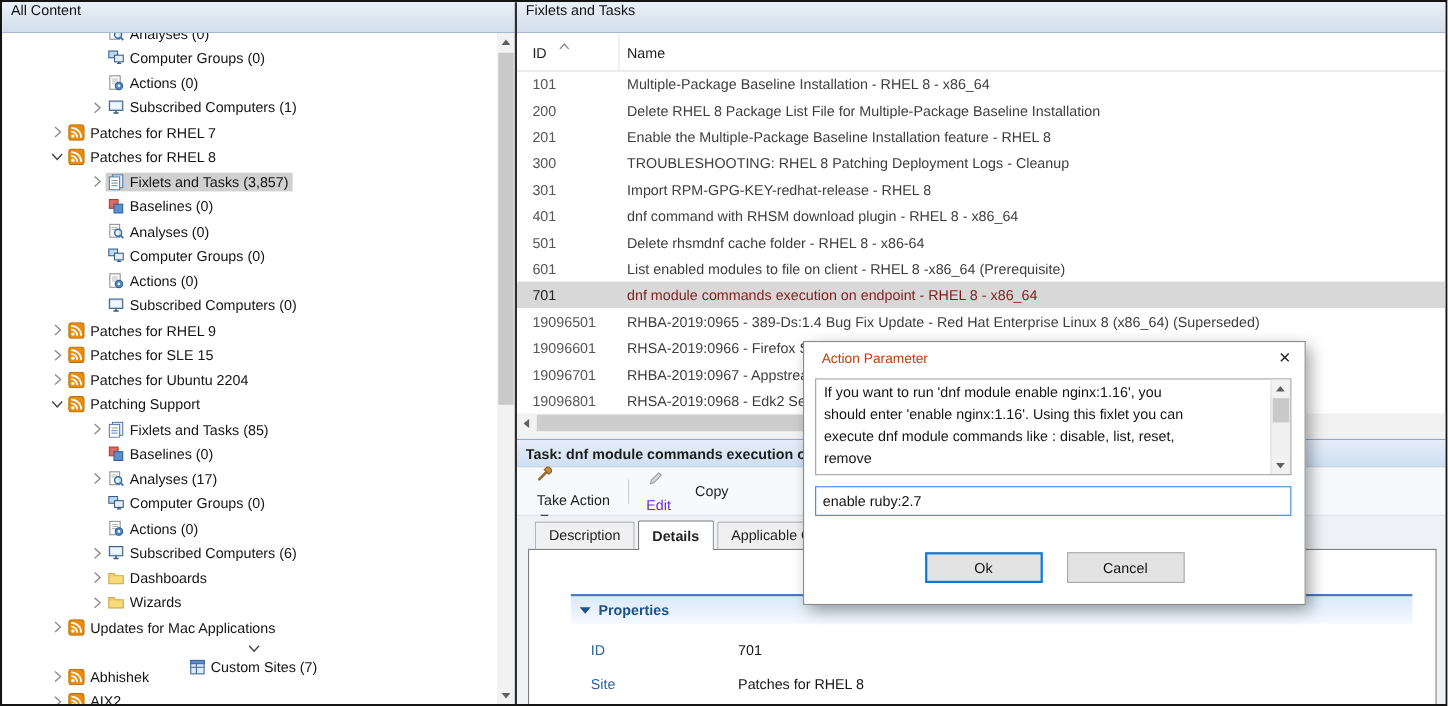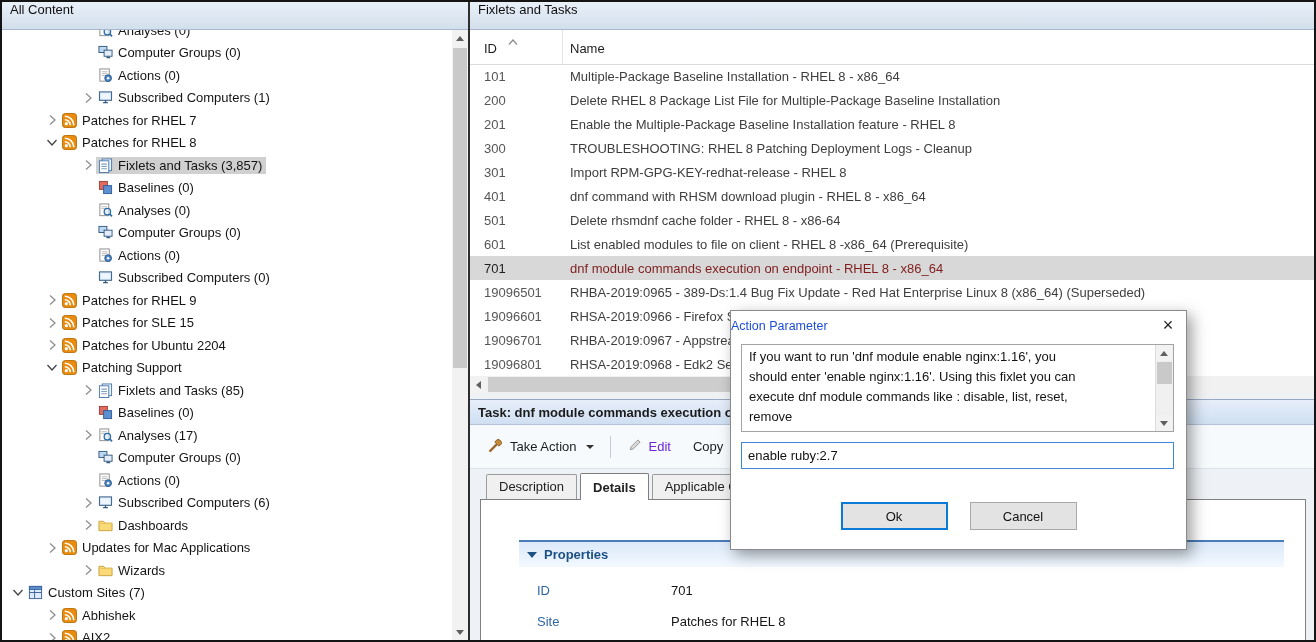--- a/index.html
+++ b/index.html
@@ -13,21 +13,21 @@
   .tri-up{border-left:4px solid transparent;border-right:4px solid transparent;border-bottom:5px solid #5f5f5f;}
   .tri-down{border-left:4px solid transparent;border-right:4px solid transparent;border-top:5px solid #5f5f5f;}
   .tri-left{border-top:4px solid transparent;border-bottom:4px solid transparent;border-right:5px solid #5f5f5f;}
   .sb-btn{position:absolute;width:16px;height:16px;display:flex;align-items:center;justify-content:center;background:#f2f2f2;}
 
   
   .lp{position:absolute;left:0;top:0;width:466px;height:638px;background:#fff;}
   .tree-wrap{position:absolute;top:28px;left:0;right:16px;bottom:0;overflow:hidden;}
   .tree-inner{margin-top:-11px;}
   .tree-row{height:22.5px;display:flex;align-items:center;white-space:nowrap;}
-  .lvl0{padding-left:8px;}.lvl1{padding-left:42px;}.lvl2{padding-left:78px;}
+  .lvl0{padding-left:8px;flex-direction:column;}.lvl1{padding-left:42px;}.lvl2{padding-left:78px;}
   .exp{width:16px;height:16px;flex:none;display:flex;align-items:center;justify-content:center;}
   .tnode{display:flex;align-items:center;gap:5px;padding:1px 4px 1px 2px;}
   .tnode.sel{background:#d0d0d0;}
   .ticon{width:15px;height:15px;flex:none;display:inline-flex;}
   .ticon svg{width:15px;height:15px;}
   .tlabel{color:#141414;}
   .vscroll{position:absolute;top:28px;right:0;width:16px;bottom:0;background:#f2f2f2;}
   .vthumb{position:absolute;left:1px;width:14px;background:#c9c9c9;}
 
   .split{position:absolute;left:466px;top:0;width:2px;height:638px;background:#2e2e2e;}
@@ -50,21 +50,21 @@
   .list-row.sel .cell-name{color:#7f1d1d;}
   .hscroll{position:absolute;top:374px;left:0;right:0;height:17px;background:#f1f1f1;}
   .hthumb{position:absolute;left:18px;top:1px;width:440px;height:15px;background:#cdcdcd;}
   .strip{position:absolute;top:391px;left:0;right:0;height:6px;background:#eff1f4;}
 
   .task-hdr{position:absolute;top:397px;left:0;right:0;height:26px;background:linear-gradient(#e6eef9,#cfdff2);
             border-top:1px solid #96a9c2;border-bottom:1px solid #b3c3d8;display:flex;align-items:center;
             padding:0 8px;font-weight:700;color:#1b1b1b;box-sizing:border-box;white-space:nowrap;overflow:hidden;}
   .toolbar{position:absolute;top:423px;left:0;right:0;height:44px;background:#f7fafd;border-bottom:1px solid #dde3ea;
            display:flex;align-items:center;padding-left:10px;gap:6px;box-sizing:border-box;}
-  .tb-btn{display:flex;align-items:center;gap:6px;padding:4px 8px;color:#1c1c1c;}
+  .tb-btn{display:flex;align-items:flex-start;gap:6px;padding:4px 8px;color:#1c1c1c;flex-direction:column;}
   .tb-btn.disabled{color:#6d28d9;}
   .tb-btn svg{width:16px;height:16px;}
   .tb-sep{width:1px;height:22px;background:#c6ccd4;margin:0 2px;}
   .caret{width:0;height:0;border-left:4px solid transparent;border-right:4px solid transparent;border-top:4px solid #333;margin-left:3px;}
 
   .bottom-bg{position:absolute;top:467px;left:0;right:0;bottom:0;background:#eef1f5;}
   .tabs{position:absolute;top:471px;left:16px;right:0;height:26px;display:flex;align-items:flex-end;}
   .tab{padding:4px 12px 5px;background:#f0f0f0;border:1px solid #9b9b9b;border-bottom:none;margin-right:3px;
        border-radius:2px 2px 0 0;color:#222;position:relative;}
   .tab.active{background:#fff;font-weight:700;z-index:3;padding-top:6px;margin-bottom:-1px;border-color:#7e7e7e;}
@@ -74,21 +74,21 @@
              align-items:center;padding-left:8px;gap:7px;color:#1d5186;font-weight:700;}
   .ptri{width:0;height:0;border-left:5px solid transparent;border-right:5px solid transparent;border-top:6px solid #1d5186;}
   .prow{display:flex;align-items:center;height:31px;padding-left:18px;}
   .prow.first{margin-top:8px;}
   .plabel{width:134px;color:#2e66a3;flex:none;}
   .pvalue{color:#161616;}
 
   
   .dlg{position:absolute;left:728px;top:308px;width:457px;height:240px;background:#fff;border:1px solid #8a8a8a;
        box-shadow:5px 5px 14px rgba(0,0,0,.38);z-index:20;box-sizing:border-box;}
-  .dlg-title-text{position:absolute;left:0;top:8px;font-size:12.5px;color:#1d4ed8;}
+  .dlg-title-text{position:absolute;left:16px;top:8px;font-size:12.5px;color:#c2410c;}
   .dlg-close{position:absolute;top:1px;right:1px;width:34px;height:26px;display:flex;align-items:center;
              justify-content:center;font-size:18px;color:#222;}
   .dlg-msg{position:absolute;left:10px;right:12px;top:33px;height:88px;border:1px solid #a3a3a3;box-sizing:border-box;
            padding:2px 24px 2px 7px;color:#141414;overflow:hidden;}
   .dlg-msg .msg-text{display:block;white-space:pre-line;line-height:20px;}
   .msg-sb{position:absolute;right:0;top:0;bottom:0;width:17px;background:#f0f0f0;border-left:1px solid #dcdcdc;}
   .msg-thumb{position:absolute;left:1px;top:17px;width:15px;height:22px;background:#c9c9c9;}
   .dlg-input{position:absolute;left:10px;right:12px;top:131px;height:27px;border:1.5px solid #3f86d8;
              font-family:inherit;font-size:13px;padding:0 6px;box-sizing:border-box;color:#111;}
   .dlg-btns{position:absolute;left:0;right:0;top:191px;display:flex;justify-content:center;gap:22px;}
@@ -456,52 +456,52 @@
             <span class="tnode">
               <span class="ticon">
                 <svg viewBox="0 0 16 16">
                   <path d="M1 3.5h5l1.5 2H15v8H1z" fill="#f9d978" stroke="#c9a23d"></path>
                   <path d="M1 5.8h14" stroke="#e7c35a"></path>
                 </svg>
               </span>
               <span class="tlabel">Dashboards</span>
             </span>
           </div>
-          <div class="tree-row lvl1">
-            <span class="exp">
-              <svg width="9" height="12" viewBox="0 0 9 12">
-                <path d="M2 1.5l5 4.5-5 4.5" fill="none" stroke="#8f8f8f" stroke-width="1.3"></path>
-              </svg>
-            </span>
-            <span class="tnode">
-              <span class="ticon">
-                <svg viewBox="0 0 16 16">
-                  <rect x="0.5" y="0.5" width="15" height="15" rx="3" fill="#e98b0d" stroke="#b96f08"></rect>
-                  <circle cx="4.6" cy="11.4" r="1.7" fill="#fff"></circle>
-                  <path d="M3 7.2a5.8 5.8 0 0 1 5.8 5.8" fill="none" stroke="#fff" stroke-width="1.7"></path>
-                  <path d="M3 3.4a9.6 9.6 0 0 1 9.6 9.6" fill="none" stroke="#fff" stroke-width="1.7"></path>
-                </svg>
-              </span>
-              <span class="tlabel">Updates for Mac Applications</span>
-            </span>
-          </div>
           <div class="tree-row lvl2">
             <span class="exp">
               <svg width="9" height="12" viewBox="0 0 9 12">
                 <path d="M2 1.5l5 4.5-5 4.5" fill="none" stroke="#8f8f8f" stroke-width="1.3"></path>
               </svg>
             </span>
             <span class="tnode">
               <span class="ticon">
                 <svg viewBox="0 0 16 16">
                   <path d="M1 3.5h5l1.5 2H15v8H1z" fill="#f9d978" stroke="#c9a23d"></path>
                   <path d="M1 5.8h14" stroke="#e7c35a"></path>
                 </svg>
               </span>
               <span class="tlabel">Wizards</span>
+            </span>
+          </div>
+          <div class="tree-row lvl1">
+            <span class="exp">
+              <svg width="9" height="12" viewBox="0 0 9 12">
+                <path d="M2 1.5l5 4.5-5 4.5" fill="none" stroke="#8f8f8f" stroke-width="1.3"></path>
+              </svg>
+            </span>
+            <span class="tnode">
+              <span class="ticon">
+                <svg viewBox="0 0 16 16">
+                  <rect x="0.5" y="0.5" width="15" height="15" rx="3" fill="#e98b0d" stroke="#b96f08"></rect>
+                  <circle cx="4.6" cy="11.4" r="1.7" fill="#fff"></circle>
+                  <path d="M3 7.2a5.8 5.8 0 0 1 5.8 5.8" fill="none" stroke="#fff" stroke-width="1.7"></path>
+                  <path d="M3 3.4a9.6 9.6 0 0 1 9.6 9.6" fill="none" stroke="#fff" stroke-width="1.7"></path>
+                </svg>
+              </span>
+              <span class="tlabel">Updates for Mac Applications</span>
             </span>
           </div>
           <div class="tree-row lvl0">
             <span class="exp">
               <svg width="12" height="9" viewBox="0 0 12 9">
                 <path d="M1.5 2l4.5 5 4.5-5" fill="none" stroke="#444" stroke-width="1.3"></path>
               </svg>
             </span>
             <span class="tnode">
               <span class="ticon">

